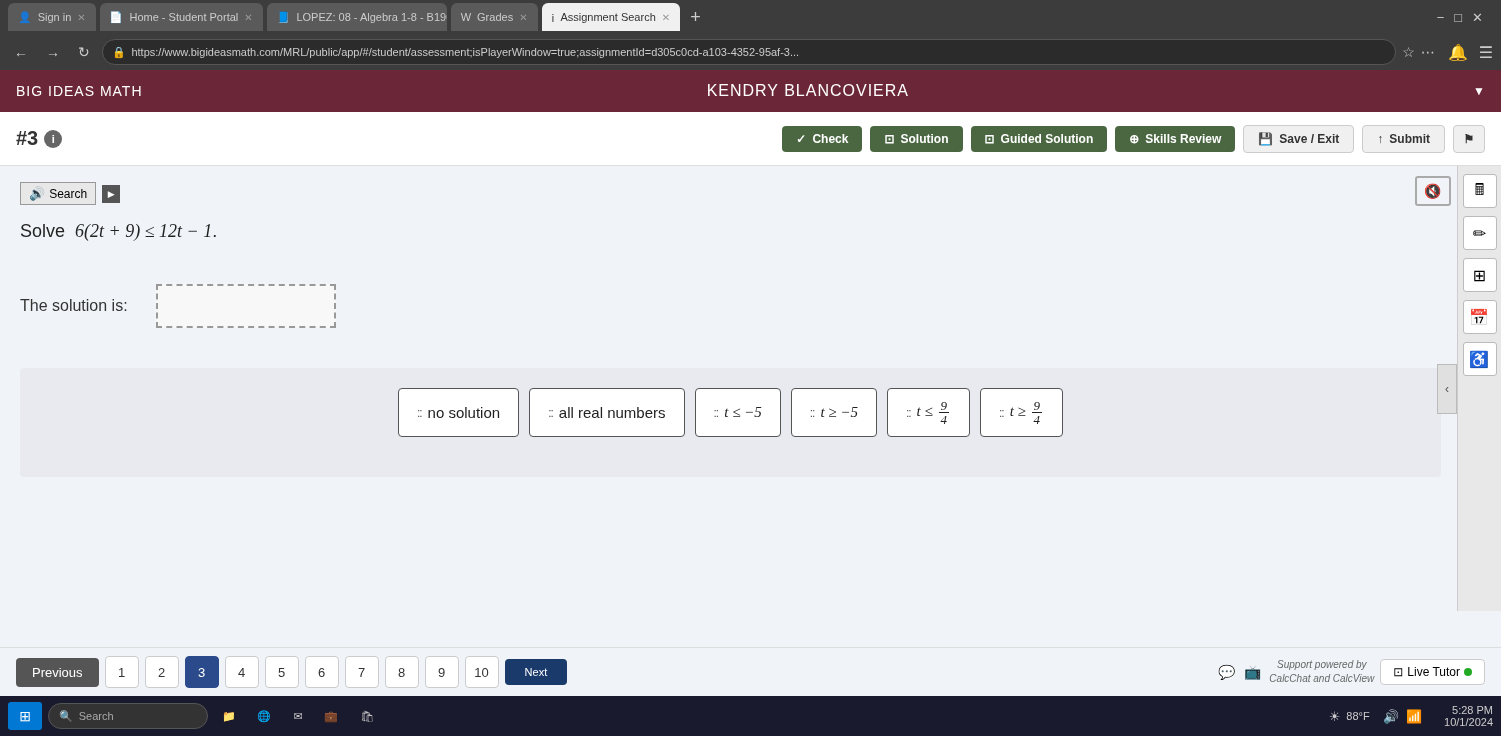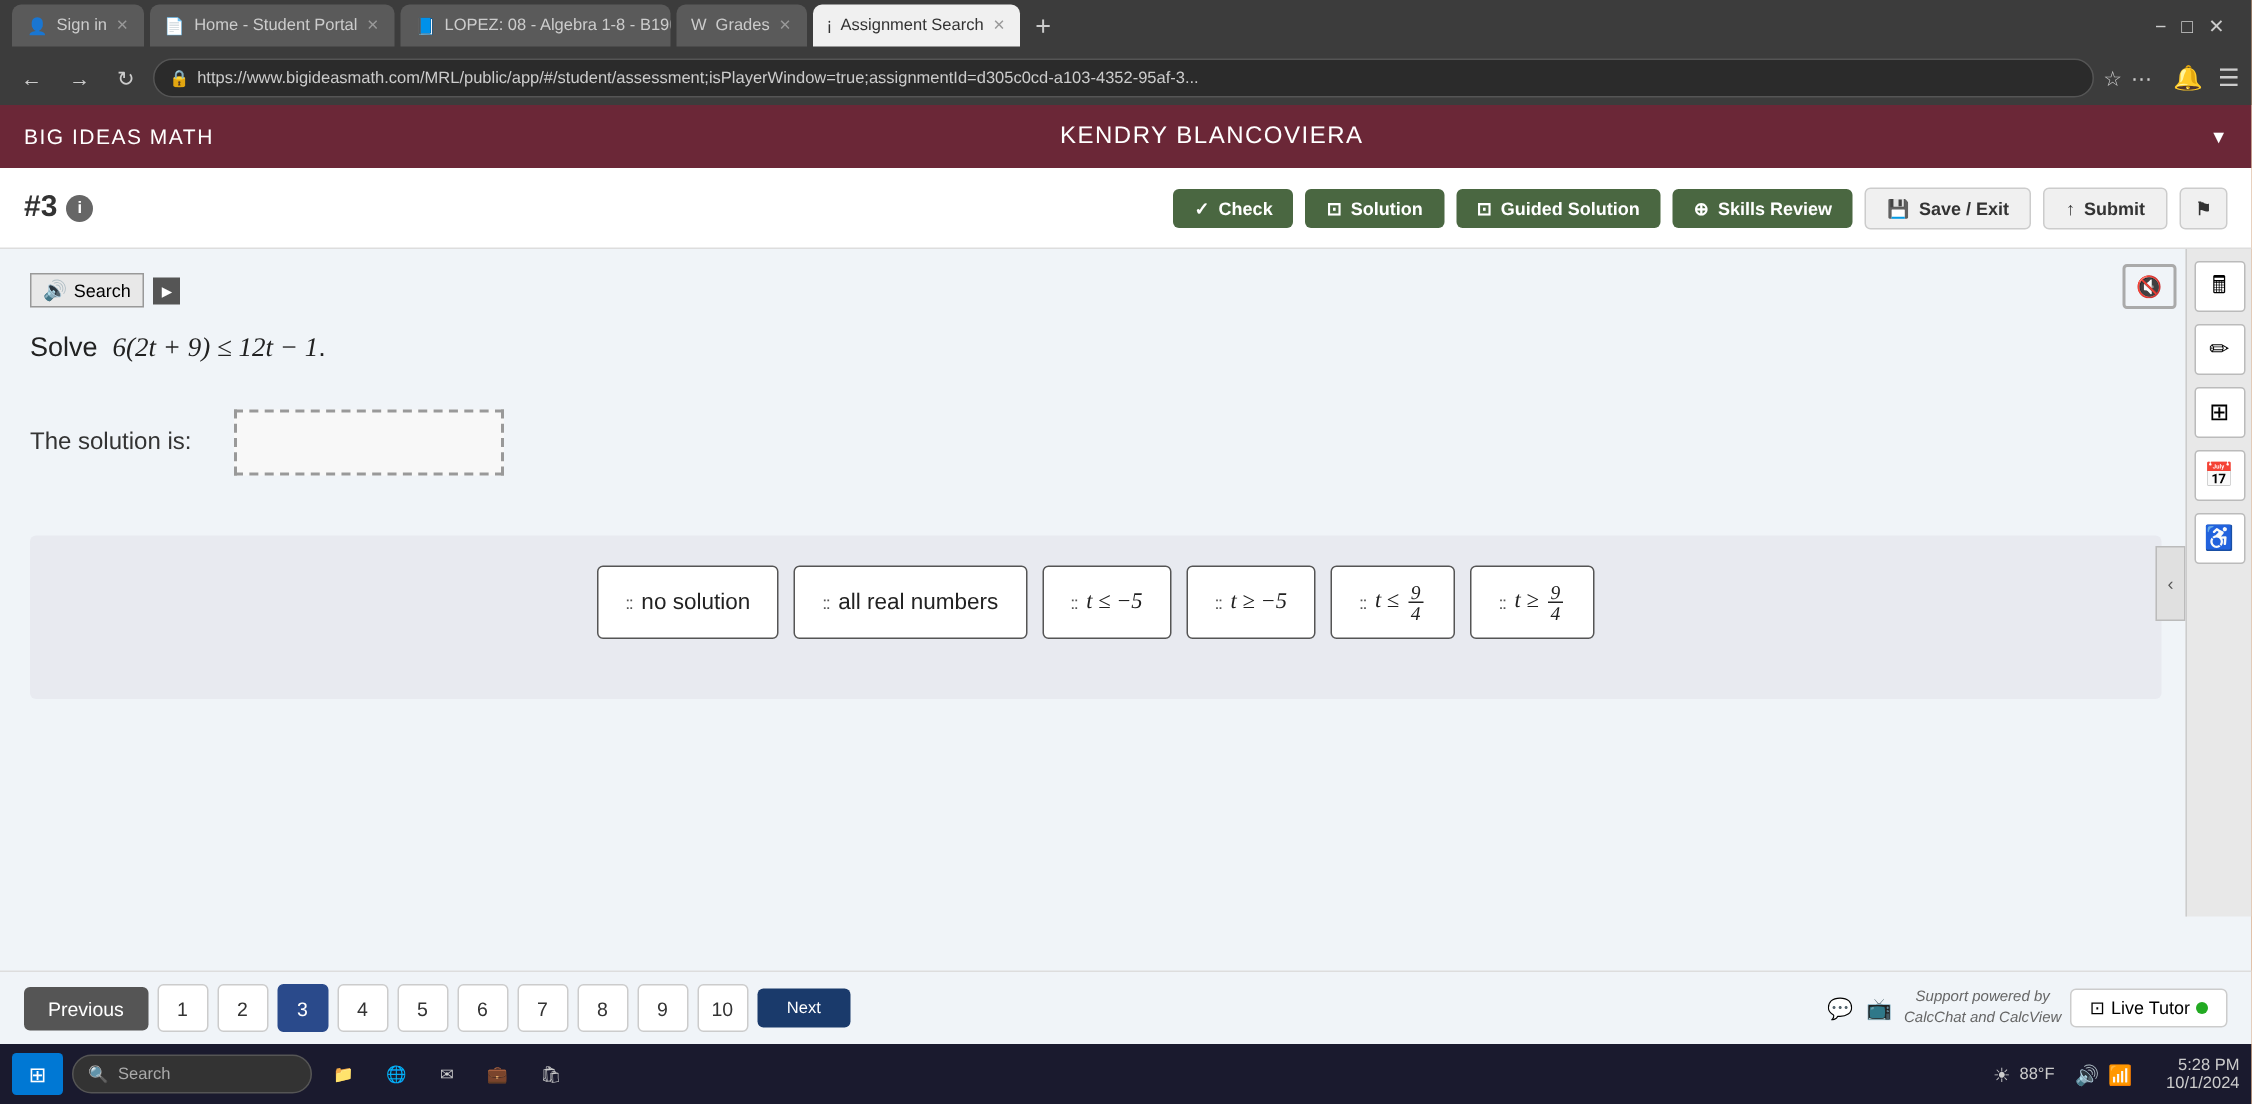--- a/index.html
+++ b/index.html
@@ -222,21 +222,21 @@
       display: flex;
       align-items: center;
       justify-content: center;
       font-size: 9px;
       cursor: pointer;
     }
 
     .question-text {
       font-size: 18px;
       color: #222;
-      margin-bottom: 31px;
+      margin-bottom: 42px;
     }
 
     .solution-row {
       display: flex;
       align-items: center;
       gap: 28px;
       margin-bottom: 40px;
     }
 
     .solution-label {

